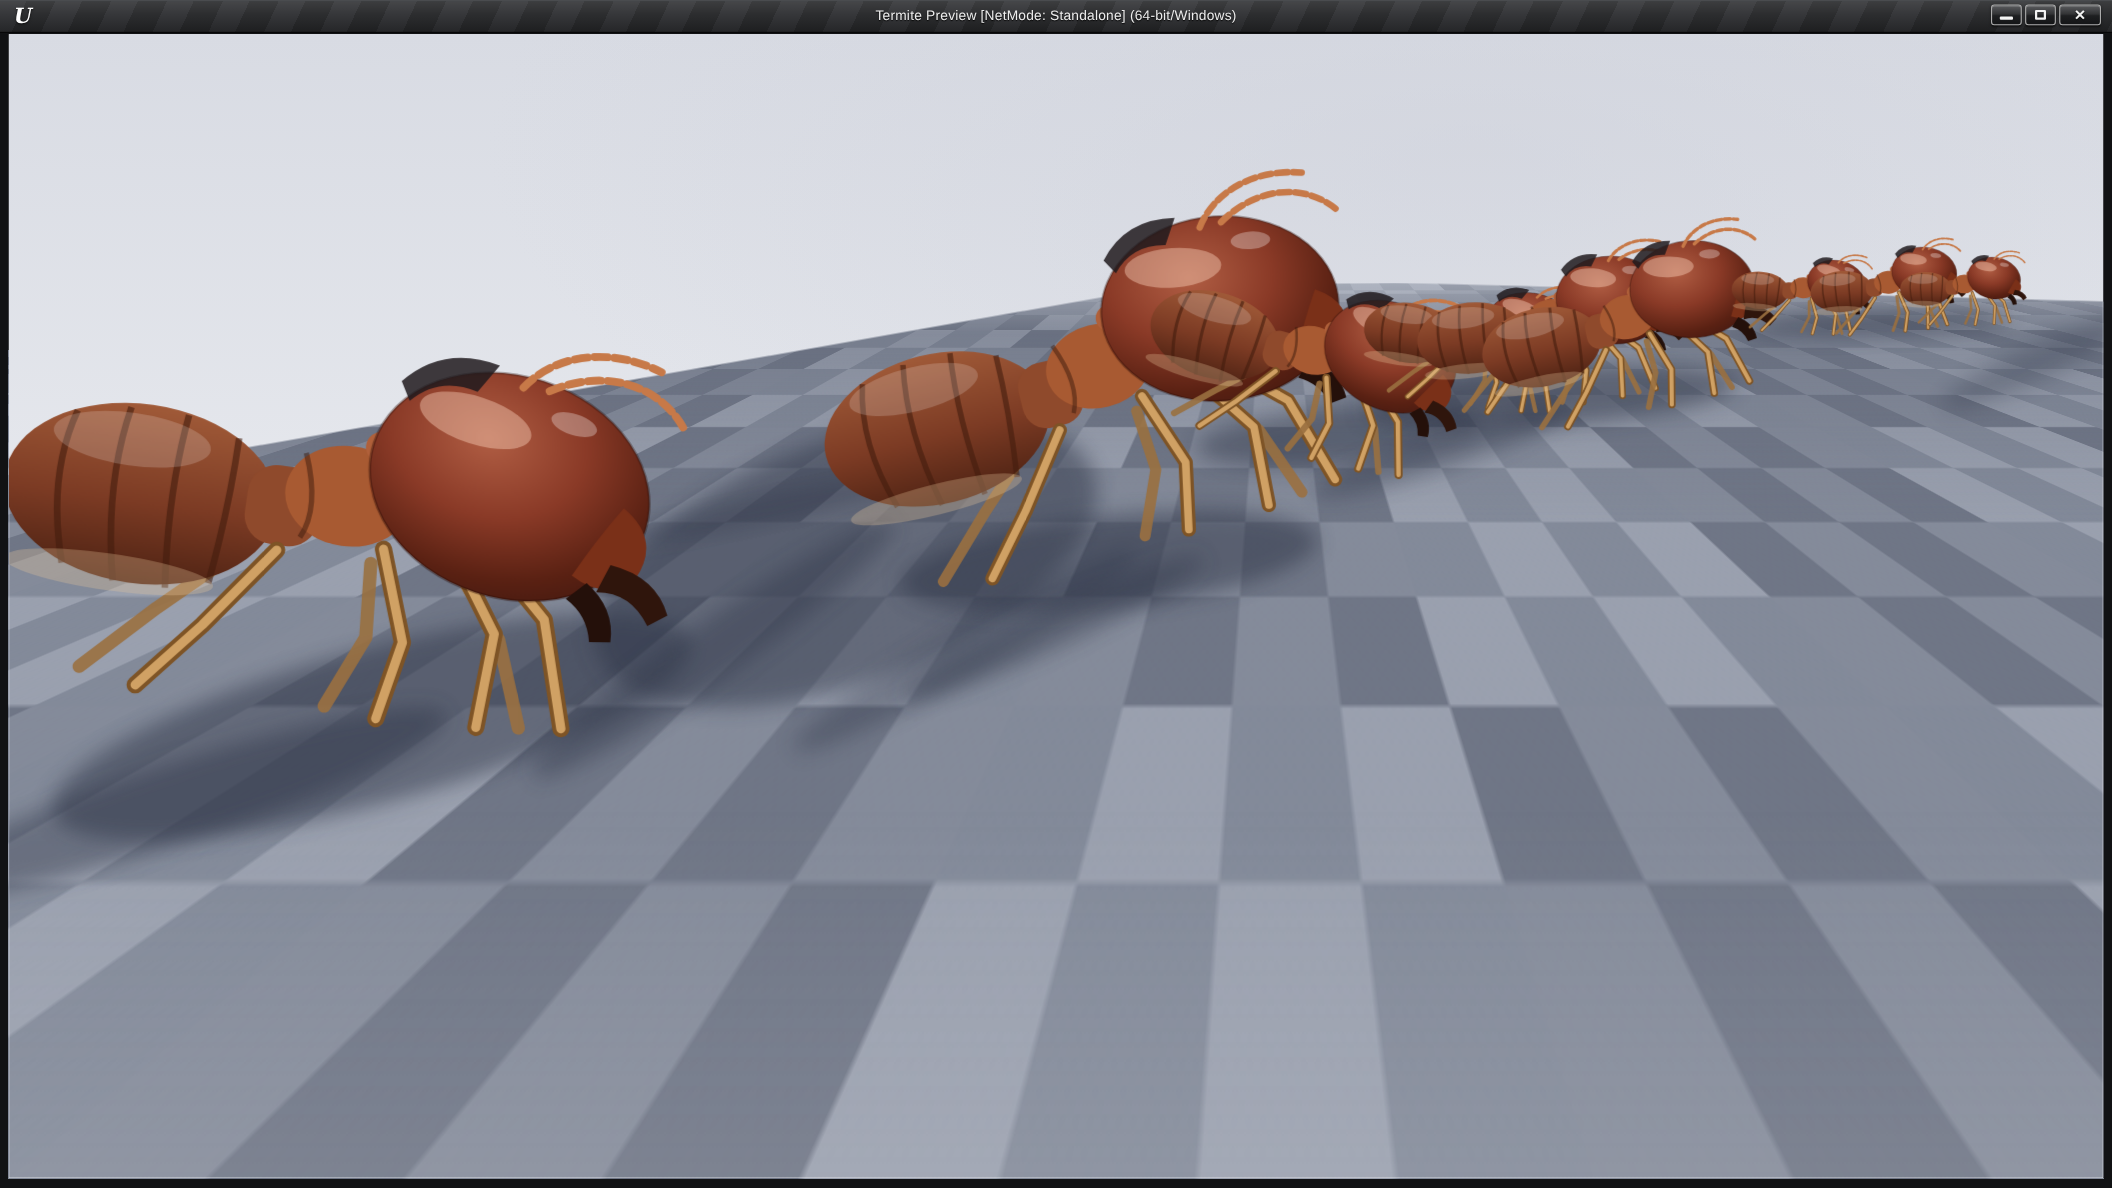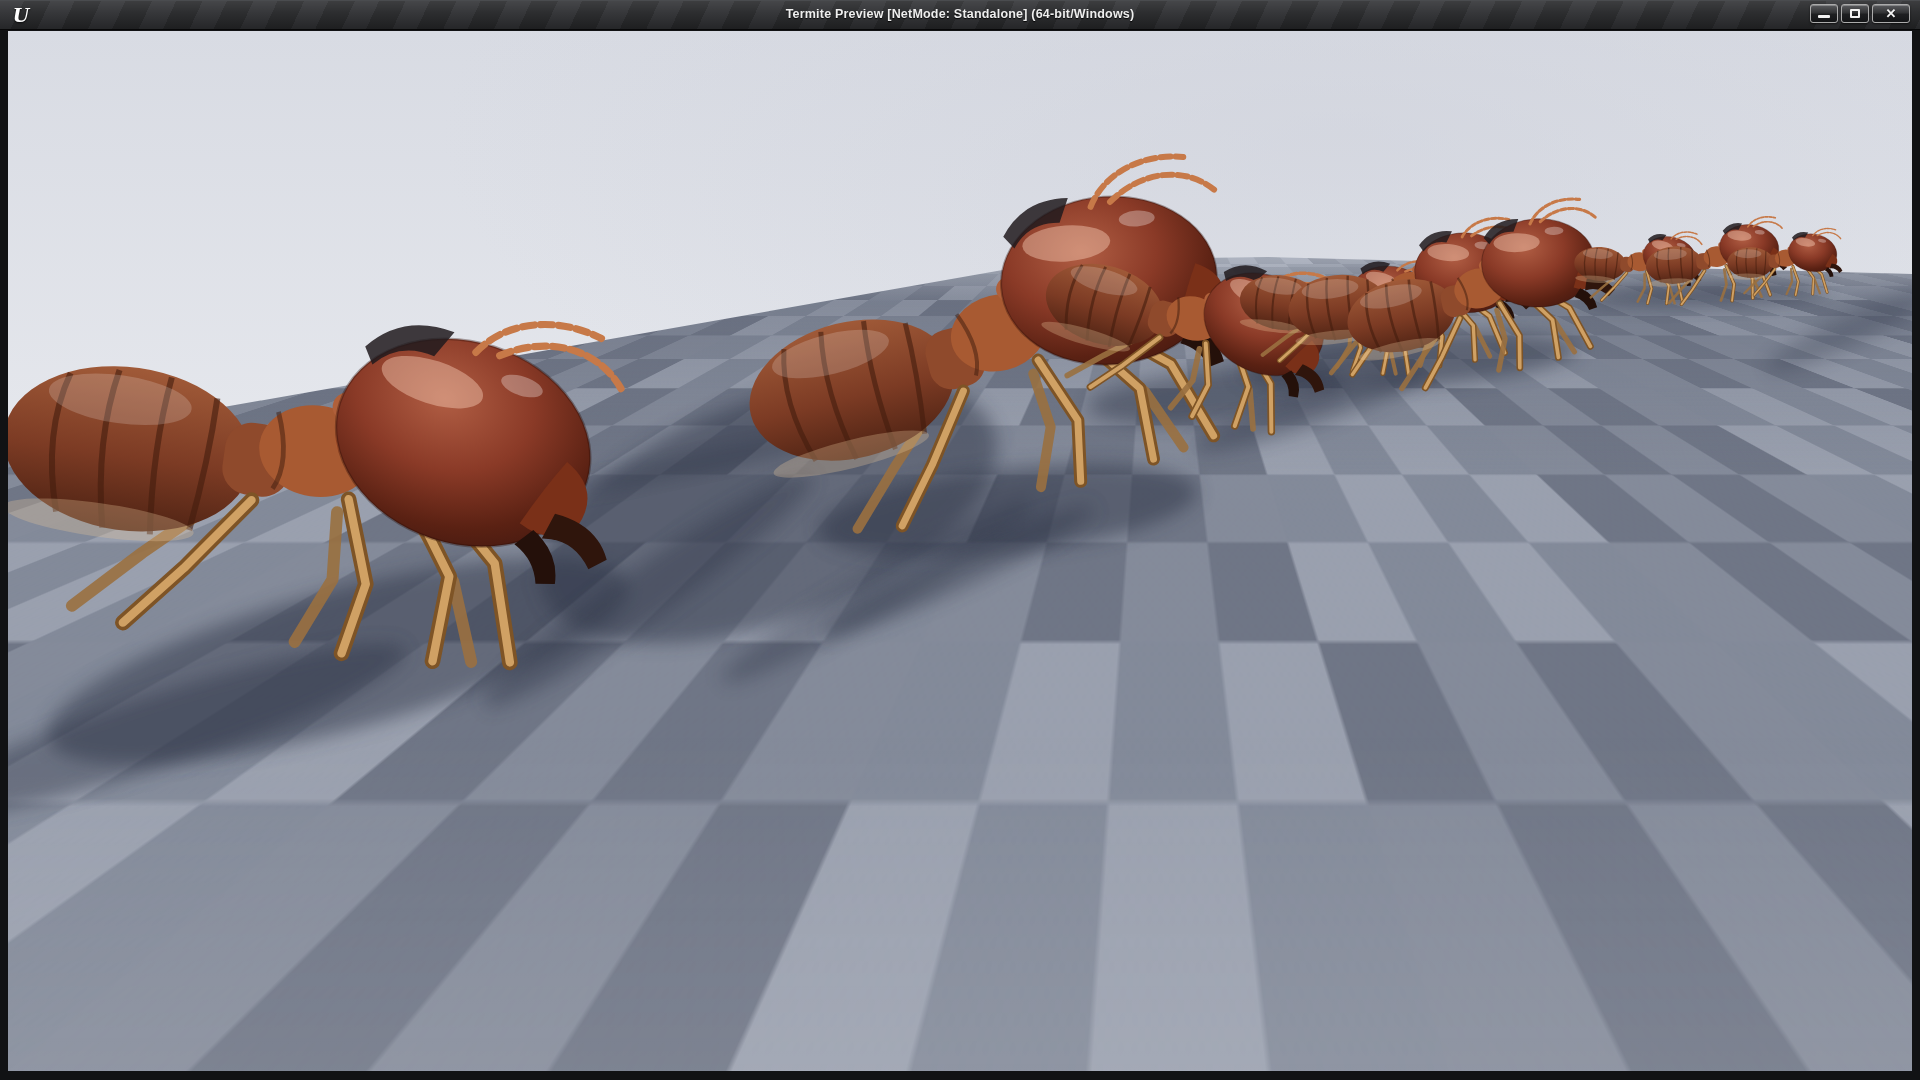--- a/index.html
+++ b/index.html
@@ -12,21 +12,21 @@
     background:
       linear-gradient(180deg,rgba(255,255,255,.10) 0,rgba(255,255,255,.02) 45%,rgba(0,0,0,.25) 100%),
       repeating-linear-gradient(115deg,#323336 0 22px,#28292b 22px 46px);
     border-bottom:1px solid #070708;}
   .titlebar:before{content:"";position:absolute;left:0;top:0;right:0;height:1px;background:#4a4c4f;}
   .ue-logo{position:absolute;left:9px;top:2px;width:24px;height:26px;color:#fff;
     font-family:"DejaVu Serif",serif;font-style:italic;font-weight:bold;font-size:19px;
     line-height:26px;text-align:center;text-shadow:0 1px 2px rgba(0,0,0,.8);}
   .title-text{position:absolute;left:0;right:0;top:0;height:30px;line-height:29px;
     text-align:center;color:var(--titlebar-text,#eee);font-size:12.5px;letter-spacing:.2px;
-    text-shadow:0 1px 1px rgba(0,0,0,.9);font-weight:bold;}
+    text-shadow:0 1px 1px rgba(0,0,0,.9);}
   .controls{position:absolute;right:10px;top:4px;height:19px;display:flex;gap:3px;}
   .winbtn{height:19px;border:1px solid #ababab;border-radius:3px;cursor:pointer;
     background:linear-gradient(180deg,#5a5b5e 0,#333436 45%,#1e1f21 55%,#141517 100%);
     box-shadow:inset 0 1px 0 rgba(255,255,255,.28),0 1px 2px rgba(0,0,0,.6);
     display:flex;align-items:center;justify-content:center;padding:0;}
   .winbtn.min,.winbtn.max{width:28px;}
   .winbtn.close{width:38px;color:#f3f3f3;font-size:13px;font-weight:bold;line-height:1;
     text-shadow:0 1px 1px rgba(0,0,0,.8);}
   .glyph-min{display:block;width:12px;height:3px;background:#f3f3f3;border-radius:1px;margin-top:6px;}
   .glyph-max{display:block;width:10px;height:9px;border:2px solid #f3f3f3;border-radius:1px;}

